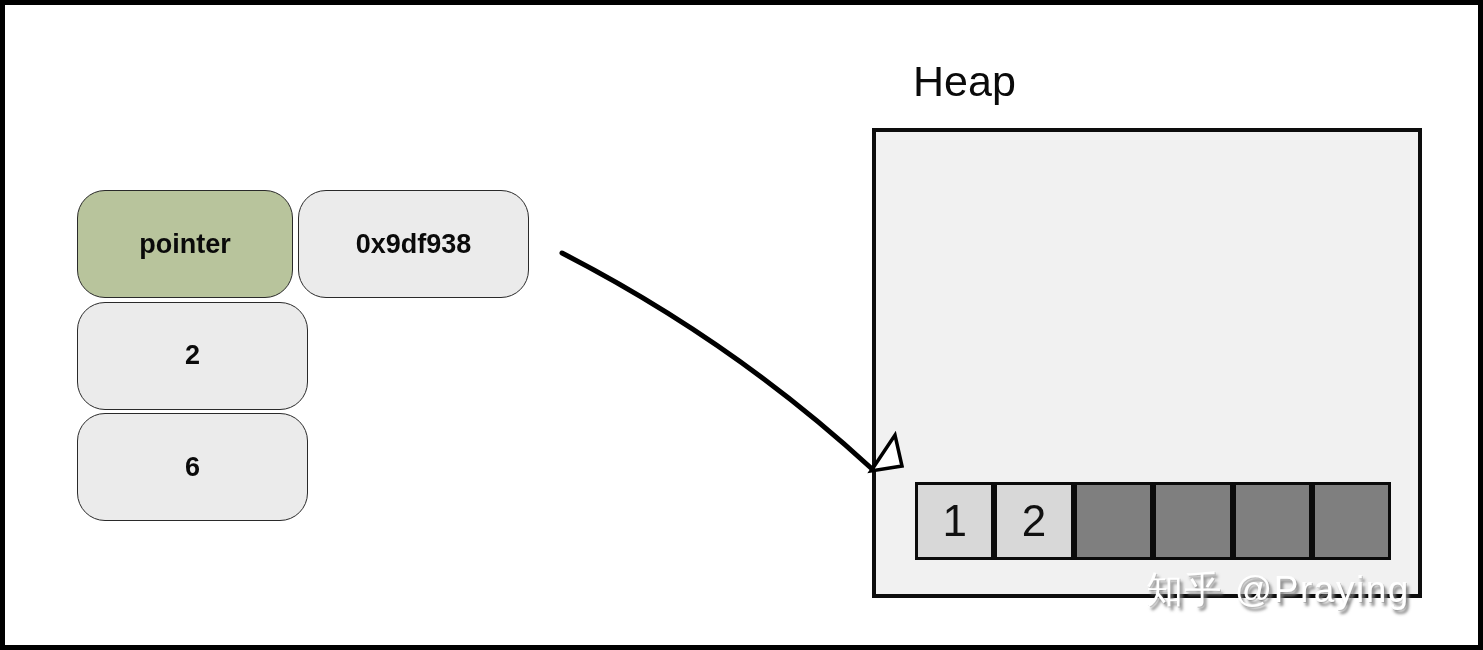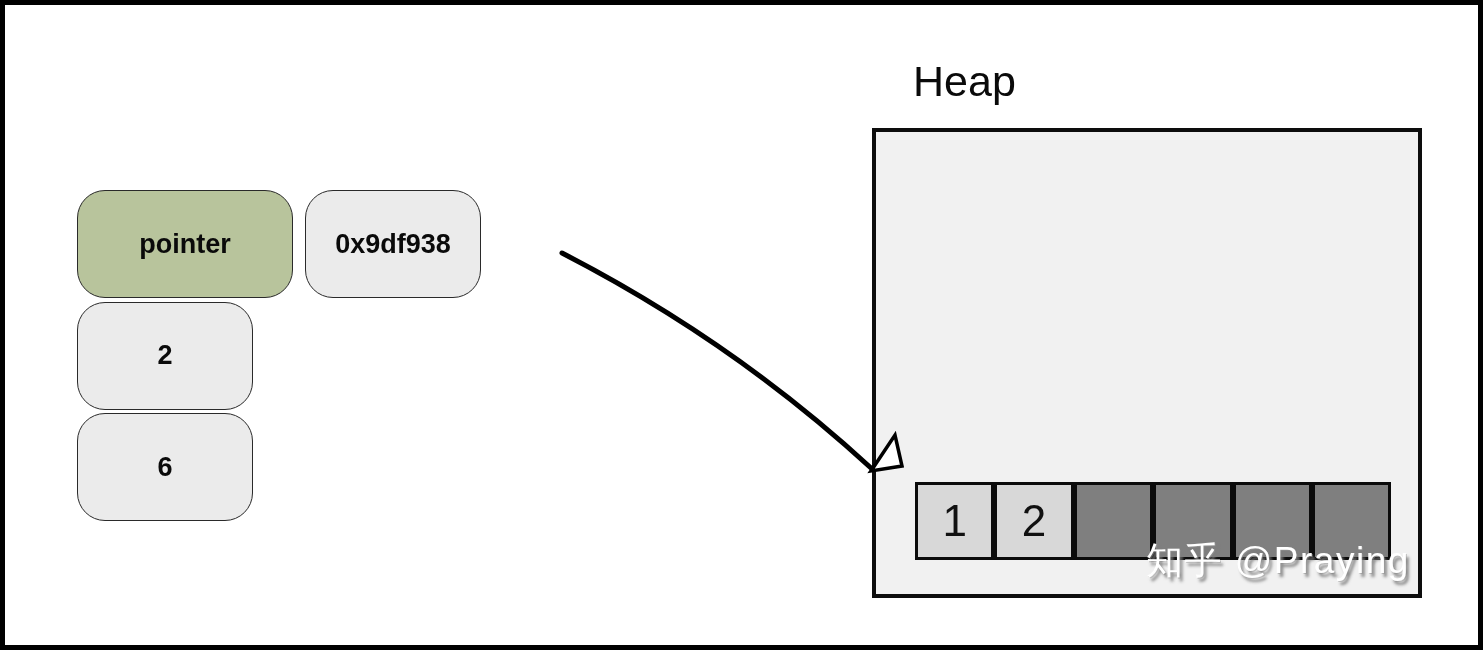--- a/index.html
+++ b/index.html
@@ -16,36 +16,36 @@
   }
 
   
   .stack-table {
     position: absolute;
     left: 72px;
     top: 185px;
   }
   .stack-row {
     display: flex;
-    gap: 12px;
+    gap: 5px;
     margin-bottom: 3.5px;
   }
   .scell {
     height: 108px;
     border: 1.5px solid #2a2a2a;
     border-radius: 28px;
     display: flex;
     align-items: center;
     justify-content: center;
     font-size: 27px;
     font-weight: bold;
     color: #0a0a0a;
   }
   .scell.label { width: 216px; background: var(--field-label-bg, #b8c49c); }
-  .scell.value { width: 176px; background: var(--field-value-bg, #ebebeb); }
+  .scell.value { width: 231px; background: var(--field-value-bg, #ebebeb); }
 
   
   .arrow-svg {
     position: absolute;
     left: 0; top: 0;
     width: 1483px; height: 650px;
     pointer-events: none;
     z-index: 3;
   }
   .arrow-svg path {
@@ -98,21 +98,21 @@
     font-weight: 400;
     color: #111111;
   }
   .hcell.used { background: var(--cell-used-bg, #d8d8d8); }
   .hcell.free { background: var(--cell-free-bg, #7f7f7f); }
 
   
   .watermark {
     position: absolute;
     left: 1141px;
-    top: 531px;
+    top: 560px;
     z-index: 5;
     font-size: 37px;
     letter-spacing: 1.5px;
     color: #ffffff;
     text-shadow: 3px 4px 3px rgba(125,125,125,0.9),
                  1px 1px 0 rgba(160,160,160,0.55);
     white-space: nowrap;
   }
 </style>
 </head>

